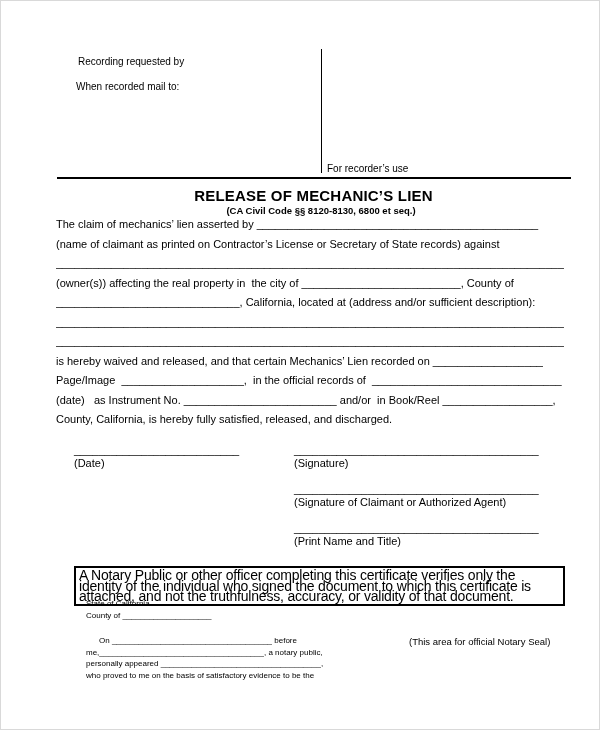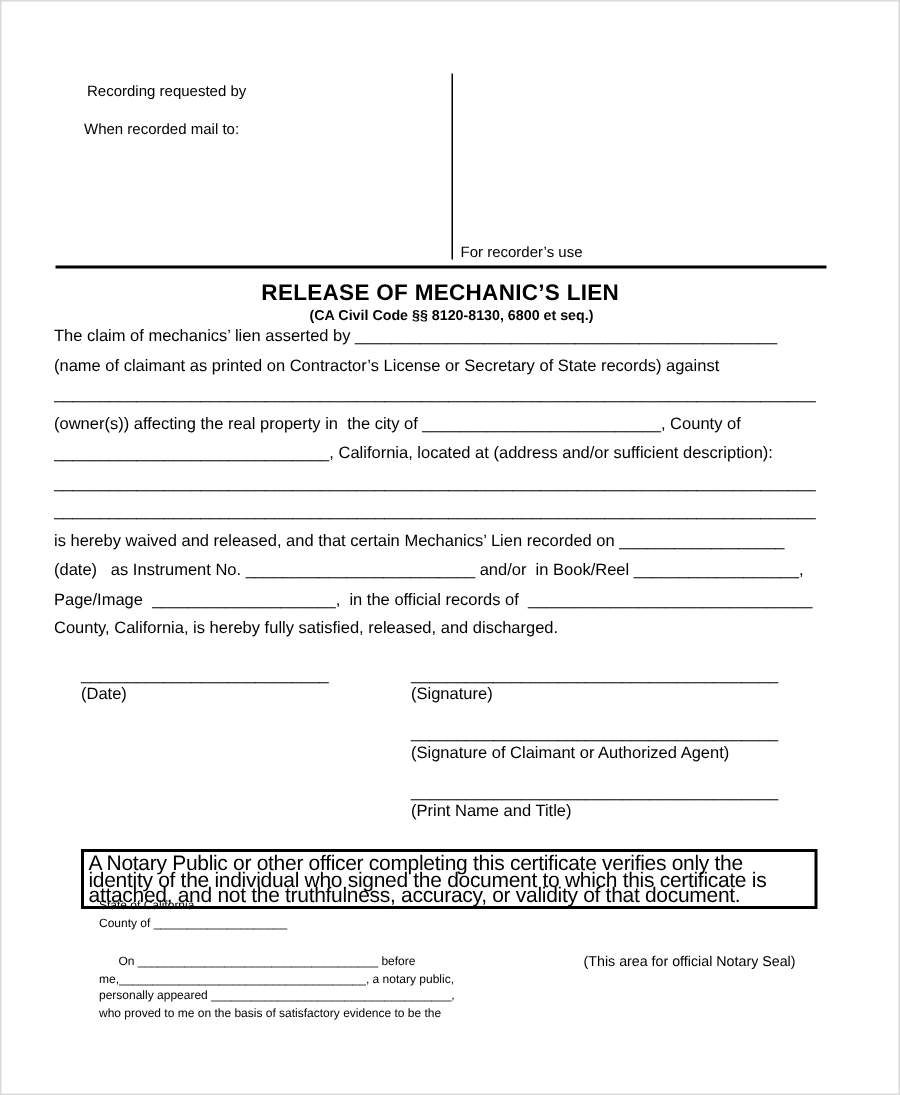--- a/index.html
+++ b/index.html
@@ -1,21 +1,21 @@
 <!DOCTYPE html>
 <html><head>
 <meta charset="utf-8">
 <style>
   html,body{margin:0;padding:0;background:#fff;}
   .page{
     position:relative;width:600px;height:730px;box-sizing:border-box;
     background:#ffffff;border:1px solid #d9d9d9;overflow:hidden;
     font-family:"Liberation Sans","DejaVu Sans",sans-serif;color:#000;
   }
-  .abs{position:absolute;}
+  .abs{position:absolute;margin-left:20px;}
   
   .rec-req{left:57px;top:55px;font-size:10px;}
   .mail-to{left:55px;top:80px;font-size:10px;}
   .vline{left:300px;top:48px;width:1px;height:124px;background:#000;}
   .for-rec{left:306px;top:162px;font-size:10px;}
   .hrule{left:36px;top:176px;width:514px;height:2px;background:#000;}
   
   .title{left:0;top:186px;width:585px;text-align:center;font-size:15px;font-weight:bold;letter-spacing:.2px;}
   .subtitle{left:0;top:204px;width:600px;text-align:center;font-size:9.5px;font-weight:bold;}
   
@@ -52,22 +52,22 @@
 
   <div class="abs body-block">
     <div class="bline">The claim of mechanics’ lien asserted by ______________________________________________</div>
     <div class="bline">(name of claimant as printed on Contractor’s License or Secretary of State records) against</div>
     <div class="bline">___________________________________________________________________________________</div>
     <div class="bline">(owner(s)) affecting the real property in  the city of __________________________, County of</div>
     <div class="bline">______________________________, California, located at (address and/or sufficient description):</div>
     <div class="bline">___________________________________________________________________________________</div>
     <div class="bline">___________________________________________________________________________________</div>
     <div class="bline">is hereby waived and released, and that certain Mechanics’ Lien recorded on __________________</div>
+    <div class="bline">Page/Image  ____________________,  in the official records of  _______________________________</div>
     <div class="bline">(date)   as Instrument No. _________________________ and/or  in Book/Reel __________________,</div>
-    <div class="bline">Page/Image  ____________________,  in the official records of  _______________________________</div>
     <div class="bline">County, California, is hereby fully satisfied, released, and discharged.</div>
   </div>
 
   <div class="abs sig-left">
     <div class="sig-line">___________________________</div>
     <div class="sig-label">(Date)</div>
   </div>
   <div class="abs sig-right">
     <div class="sig-line">________________________________________</div>
     <div class="sig-label">(Signature)</div>

